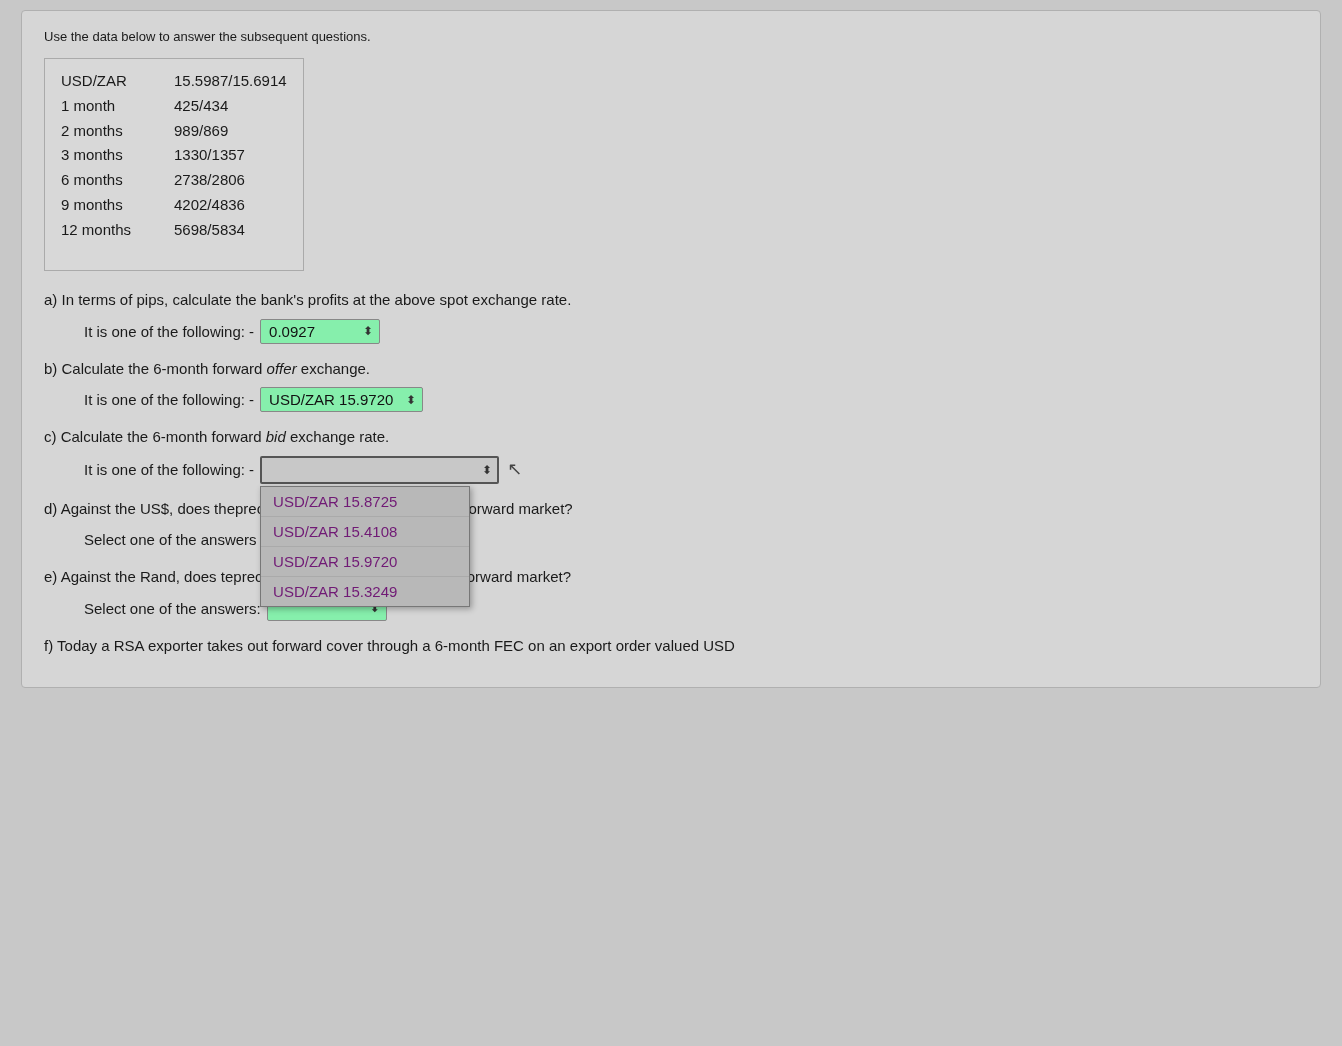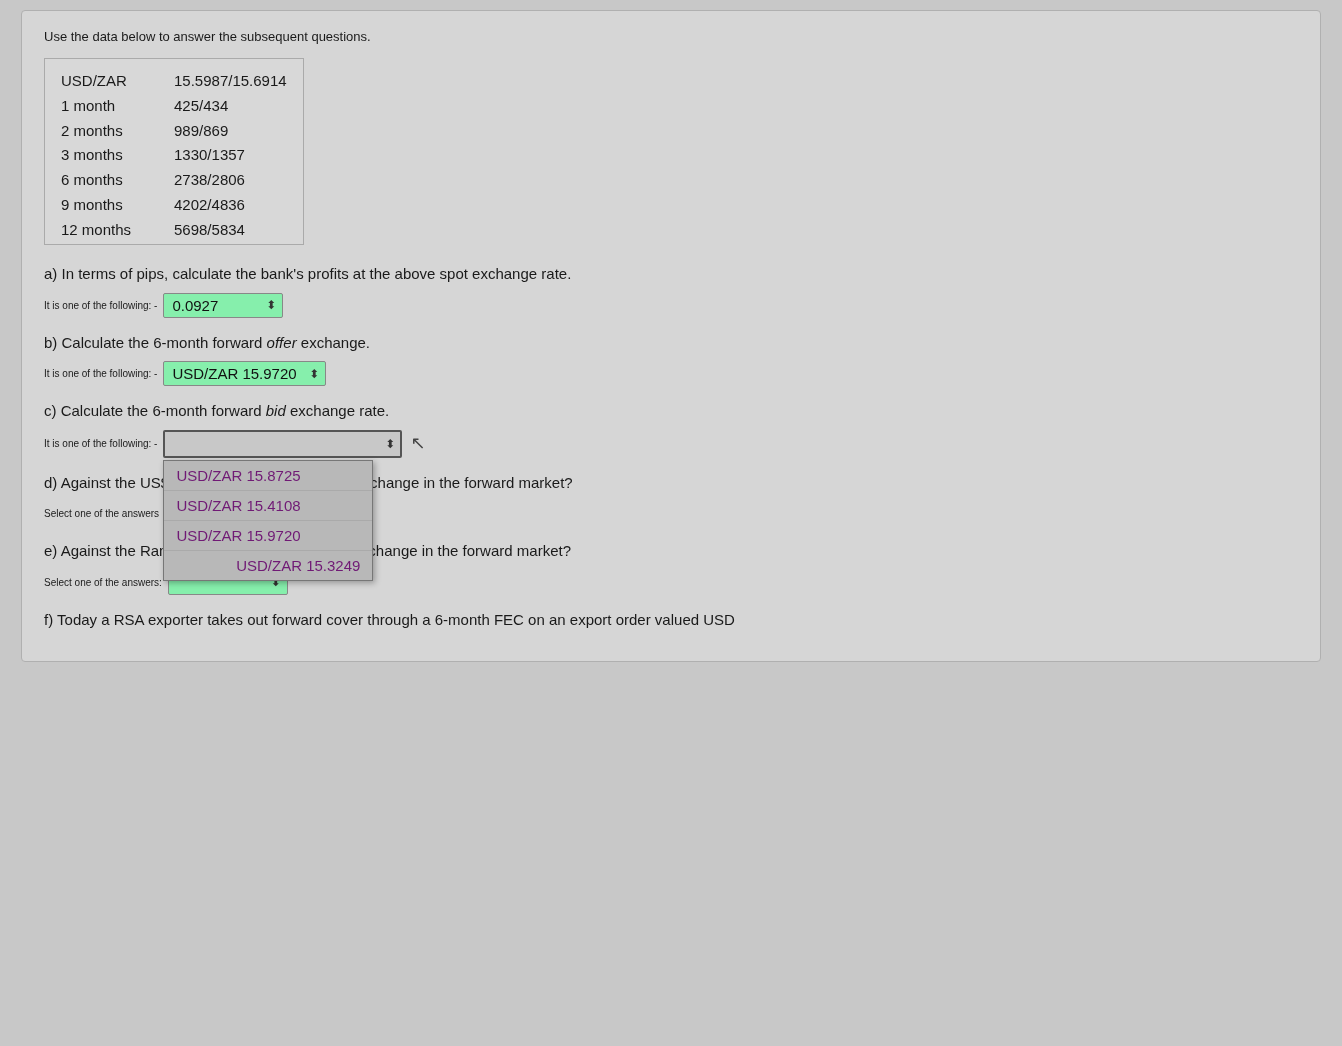--- a/index.html
+++ b/index.html
@@ -23,21 +23,21 @@
 
     .intro-text {
       font-size: 13px;
       margin-bottom: 14px;
       font-weight: normal;
     }
 
     .data-table {
       border: 1px solid #aaa;
       background: #d8d8d8;
-      padding: 10px 16px 2px 16px;
+      padding: 10px 16px 28px 16px;
       margin-bottom: 18px;
       display: inline-block;
     }
 
     .data-table-row {
       display: flex;
       gap: 28px;
       line-height: 1.65;
     }
 
@@ -62,22 +62,23 @@
 
     .answer-row {
       display: flex;
       align-items: center;
       gap: 6px;
       margin-bottom: 14px;
       flex-wrap: wrap;
     }
 
     .answer-label {
-      font-size: 10px;
+      font-size: 15px;
       white-space: nowrap;
+      margin-left: 40px;
     }
 
     .select-wrapper {
       position: relative;
       display: inline-block;
     }
 
     select {
       appearance: none;
       -webkit-appearance: none;
@@ -131,21 +132,20 @@
     .dropdown-open-menu .menu-item {
       padding: 6px 12px;
       font-size: 15px;
       cursor: pointer;
       color: #701a75;
       border-bottom: 1px solid #aaa;
     }
 
     .dropdown-open-menu .menu-item:last-child {
       border-bottom: none;
-      text-align: right;
     }
 
     .cursor-indicator {
       font-size: 18px;
       color: #444;
       margin-left: 4px;
     }
 
     .inline-italic {
       font-style: italic;

